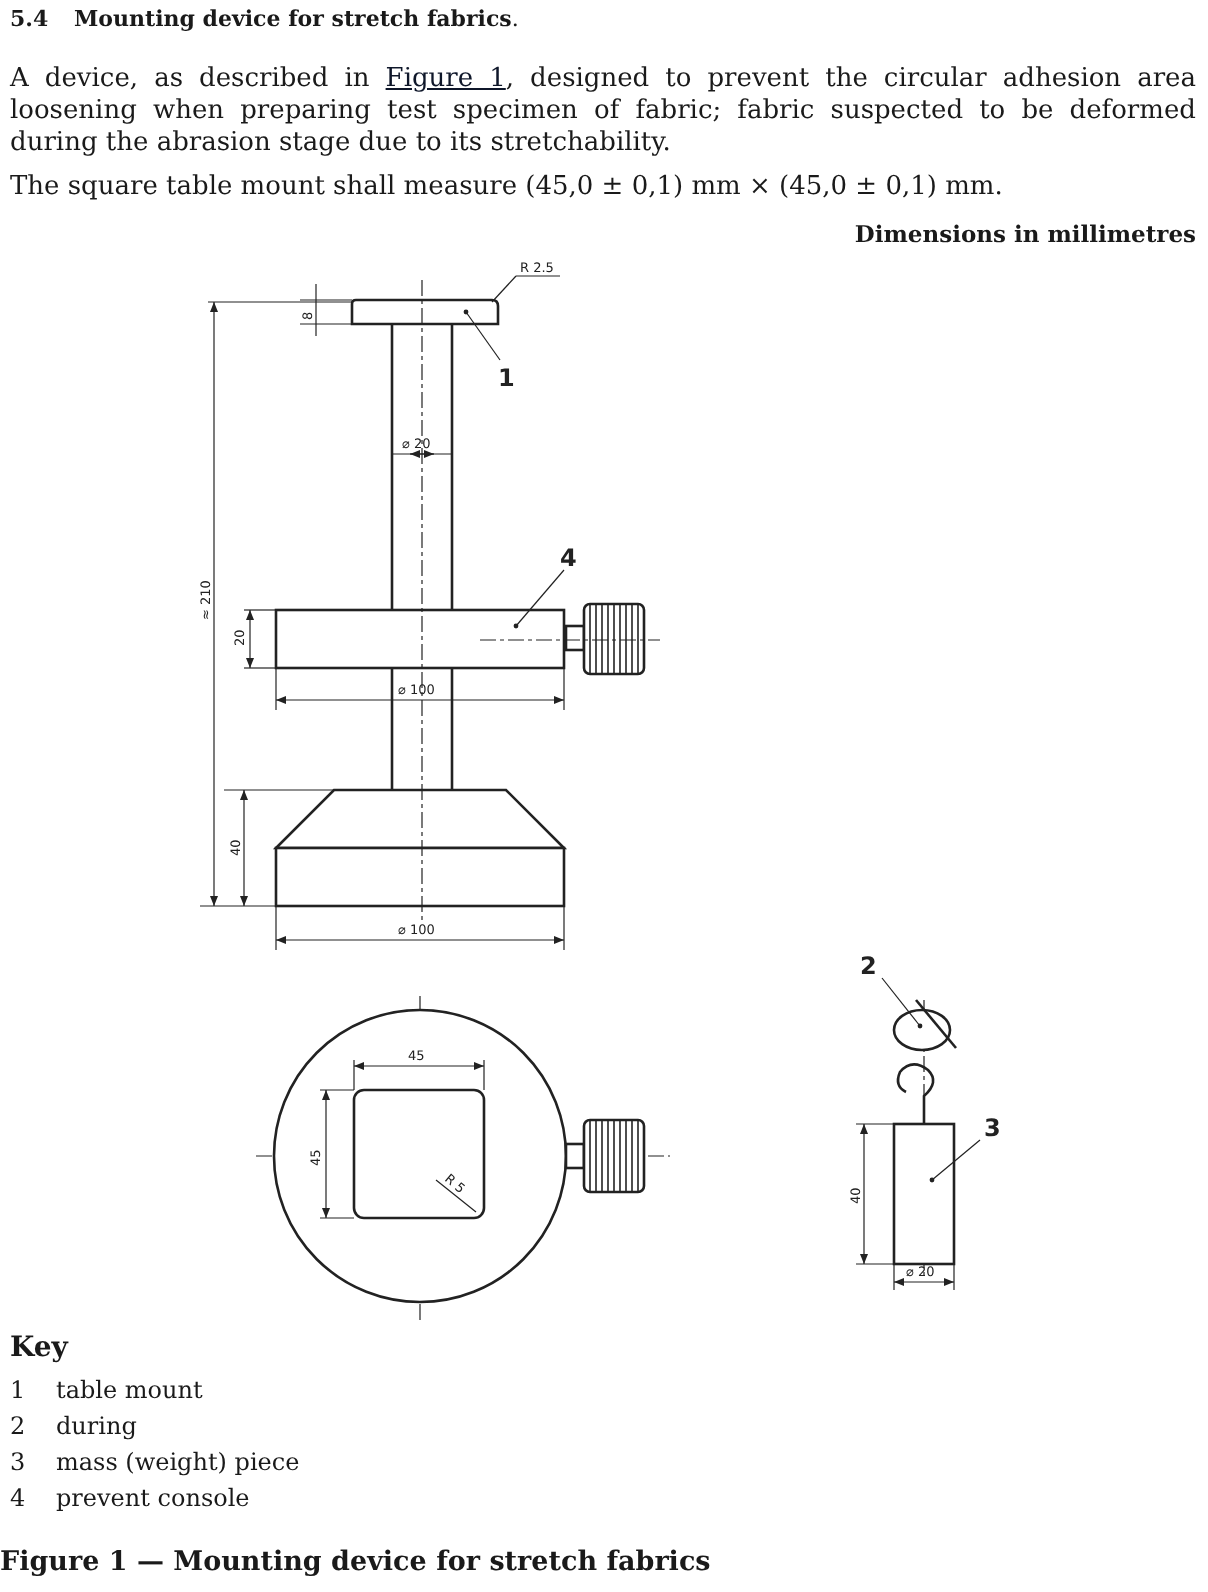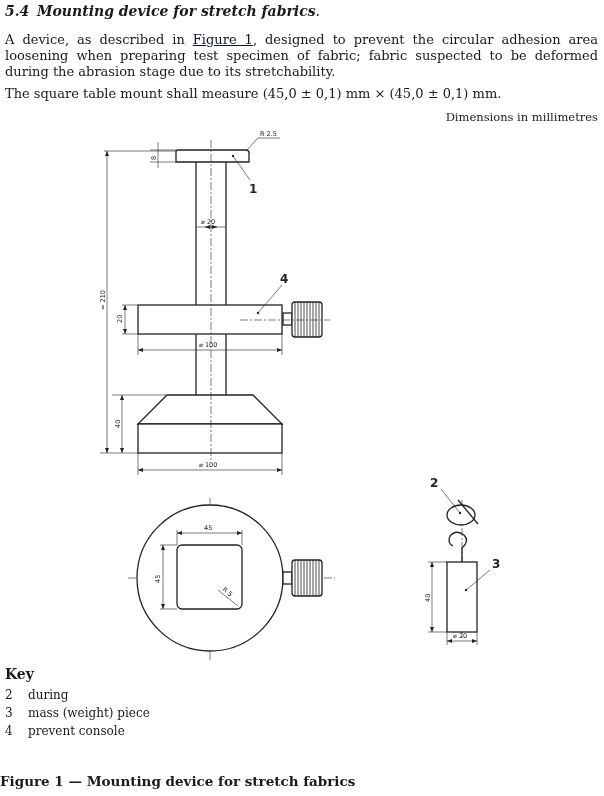--- a/index.html
+++ b/index.html
@@ -1,25 +1,25 @@
 <!DOCTYPE html>
 <html><head>
 <meta charset="utf-8">
 <style>
   html, body { margin:0; padding:0; background:#ffffff; }
   body { width:604px; height:796px; position:relative; overflow:hidden;
          font-family:"DejaVu Serif","Liberation Serif",serif; color:#1a1a1a; }
-  .heading { position:absolute; left:5px; top:3px; font-size:14px; font-weight:bold; white-space:nowrap;font-style:italic; }
+  .heading { position:absolute; left:5px; top:3px; font-size:11px; font-weight:bold; white-space:nowrap; }
   .heading .num { display:inline-block; width:32px; }
   .heading .dot { font-weight:normal; }
   .para { position:absolute; left:5px; font-size:13px; line-height:16px; text-align:justify; width:593px; }
   .p1 { top:32px; }
   .p2 { top:86px; }
   .link { color:#0f172a; text-decoration:underline; }
-  .dims { position:absolute; right:6px; top:110px; font-size:11.5px; }
+  .dims { position:absolute; right:6px; top:110px; font-size:11.5px;font-weight:bold; }
   svg.fig { position:absolute; left:0; top:0; }
   .key { position:absolute; left:5px; top:666px; font-size:12px; }
   .key .key-title { font-weight:bold; margin-bottom:4px; font-size:14px; }
   .key .row { height:18px; line-height:18px; white-space:nowrap; }
   .key .row .n { display:inline-block; width:23px; }
   .caption { position:absolute; left:0; width:604px; top:773px; text-align:left; font-weight:bold; font-size:13.5px; }
   .dimtxt { font-family:"DejaVu Sans","Liberation Sans",sans-serif; font-size:6.5px; fill:#222; }
   .callout { font-family:"DejaVu Sans","Liberation Sans",sans-serif; font-size:12px; font-weight:bold; fill:#222; }
 </style>
 </head>
@@ -180,18 +180,19 @@
   <text class="dimtxt" x="453" y="638">⌀ 20</text>
 
   <text class="callout" x="249" y="193">1</text>
   <text class="callout" x="430" y="487">2</text>
   <text class="callout" x="492" y="568">3</text>
   <text class="callout" x="280" y="283">4</text>
 </svg>
 
 <div class="key">
   <div class="key-title">Key</div>
+  <div class="row"><span class="n">1</span><span>table mount</span></div>
   <div class="row"><span class="n">2</span><span>during</span></div>
   <div class="row"><span class="n">3</span><span>mass (weight) piece</span></div>
   <div class="row"><span class="n">4</span><span>prevent console</span></div>
 </div>
 
 <div class="caption">Figure 1 — Mounting device for stretch fabrics</div>
 
 </body></html>

